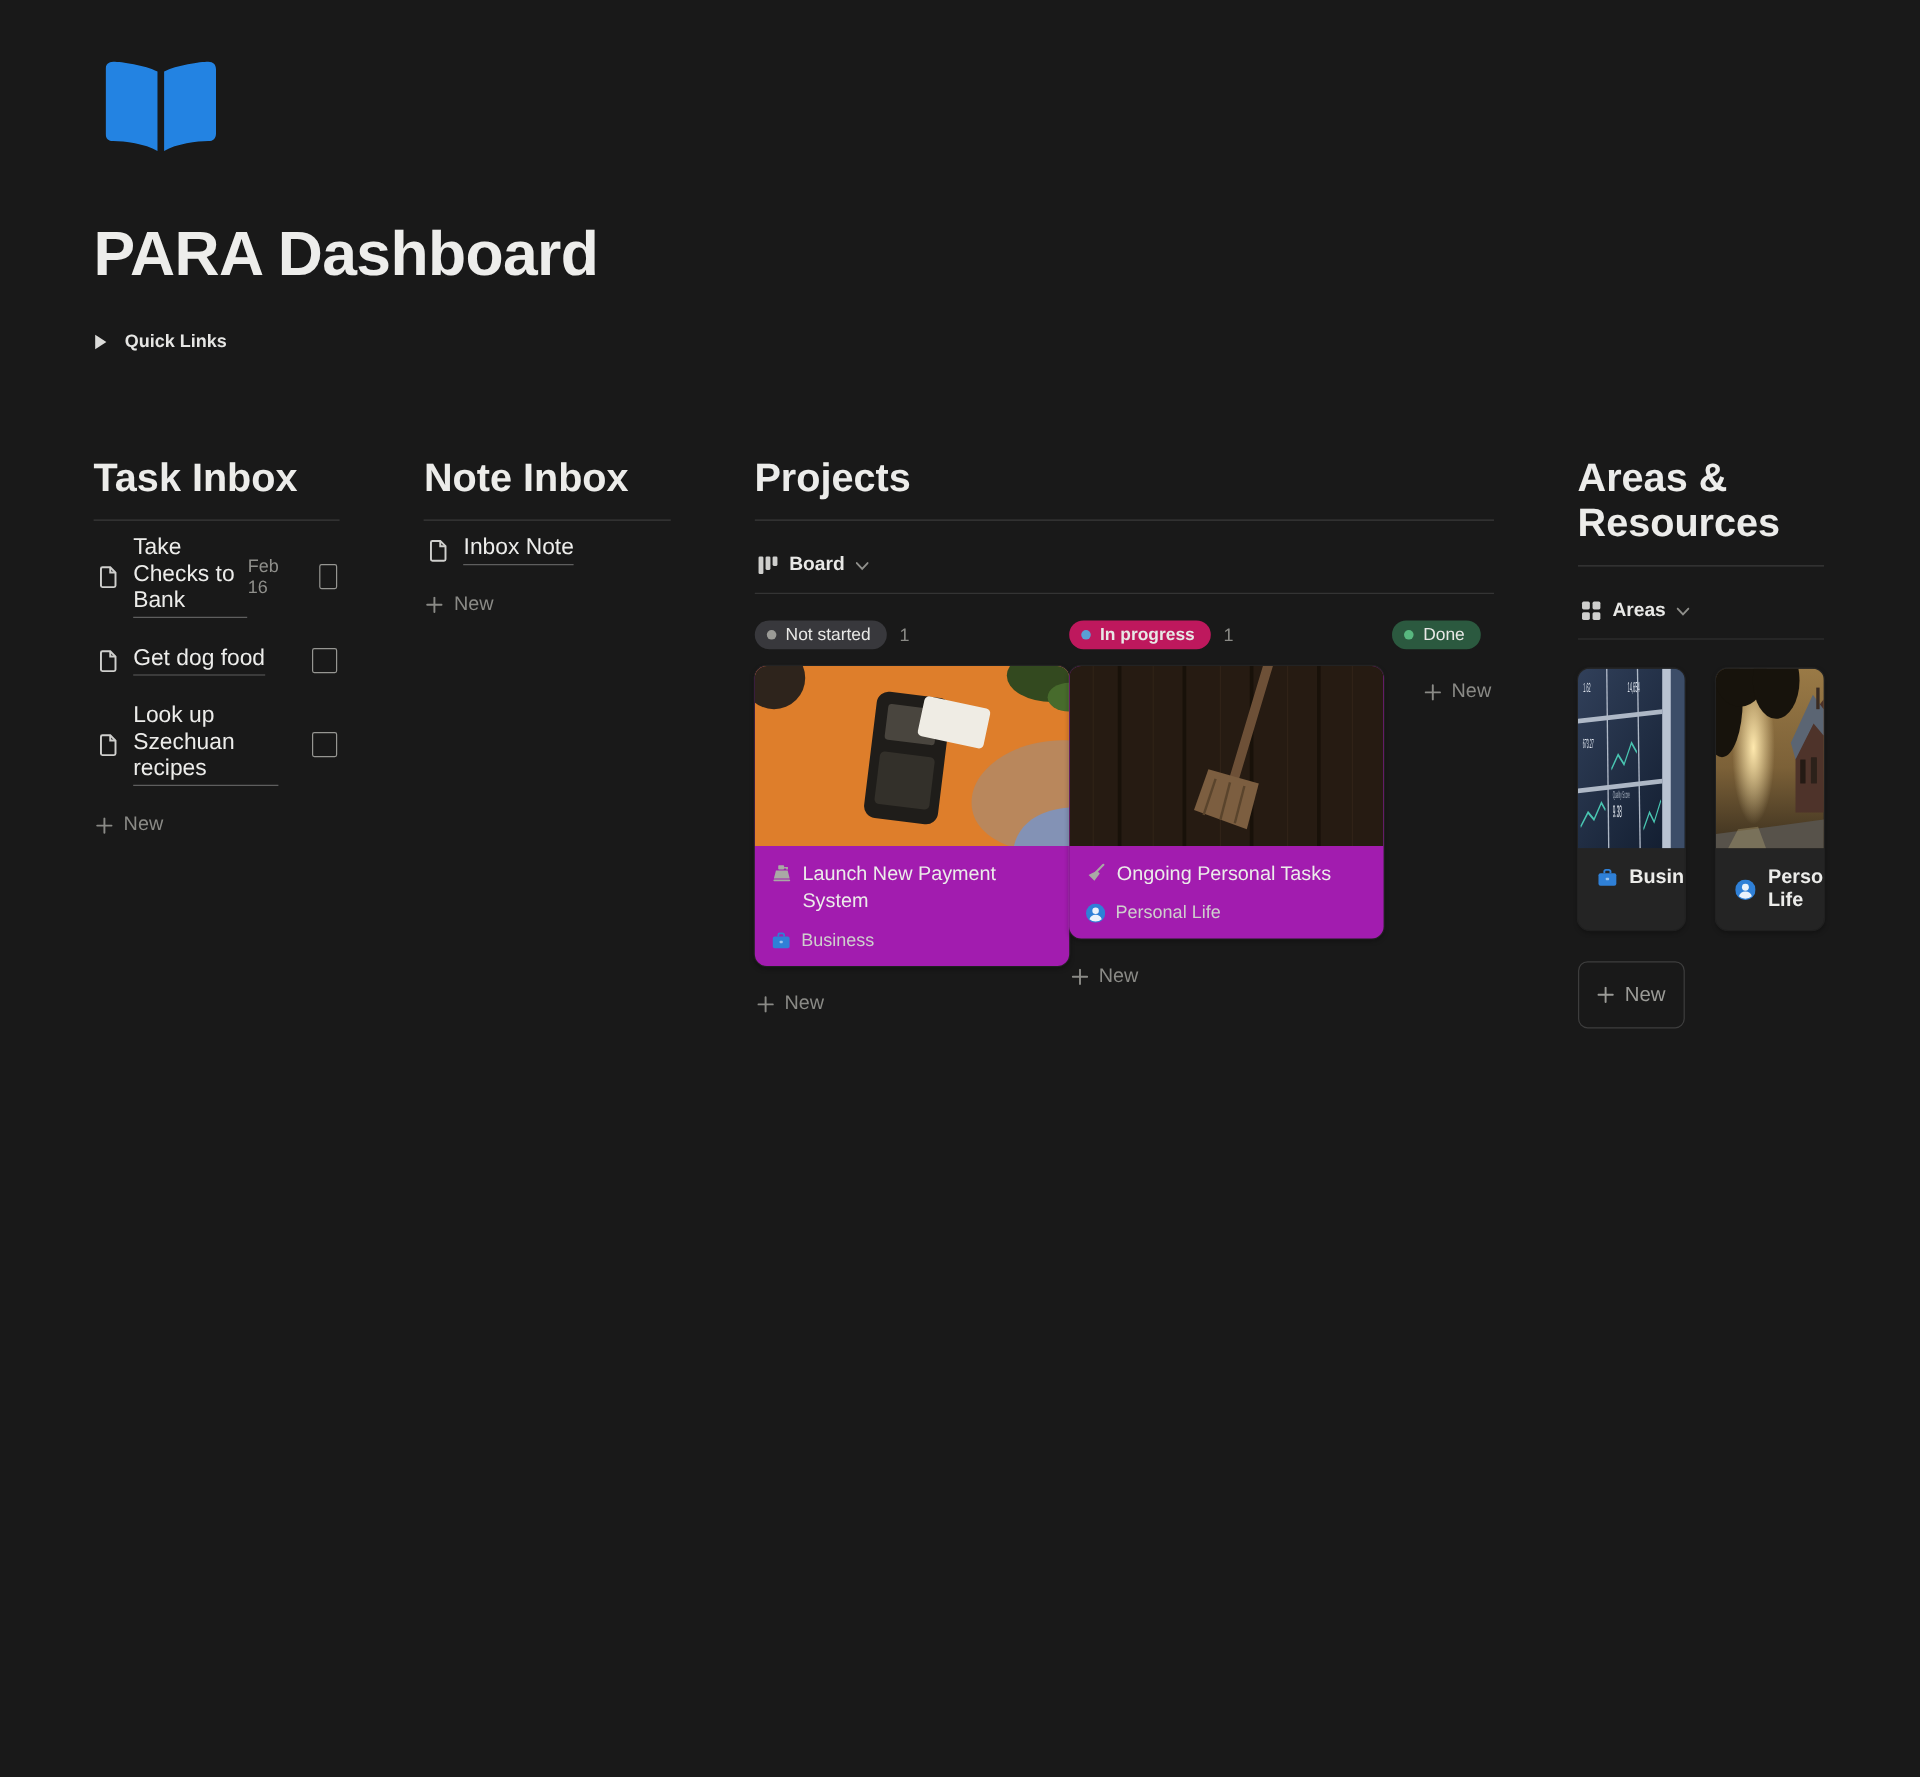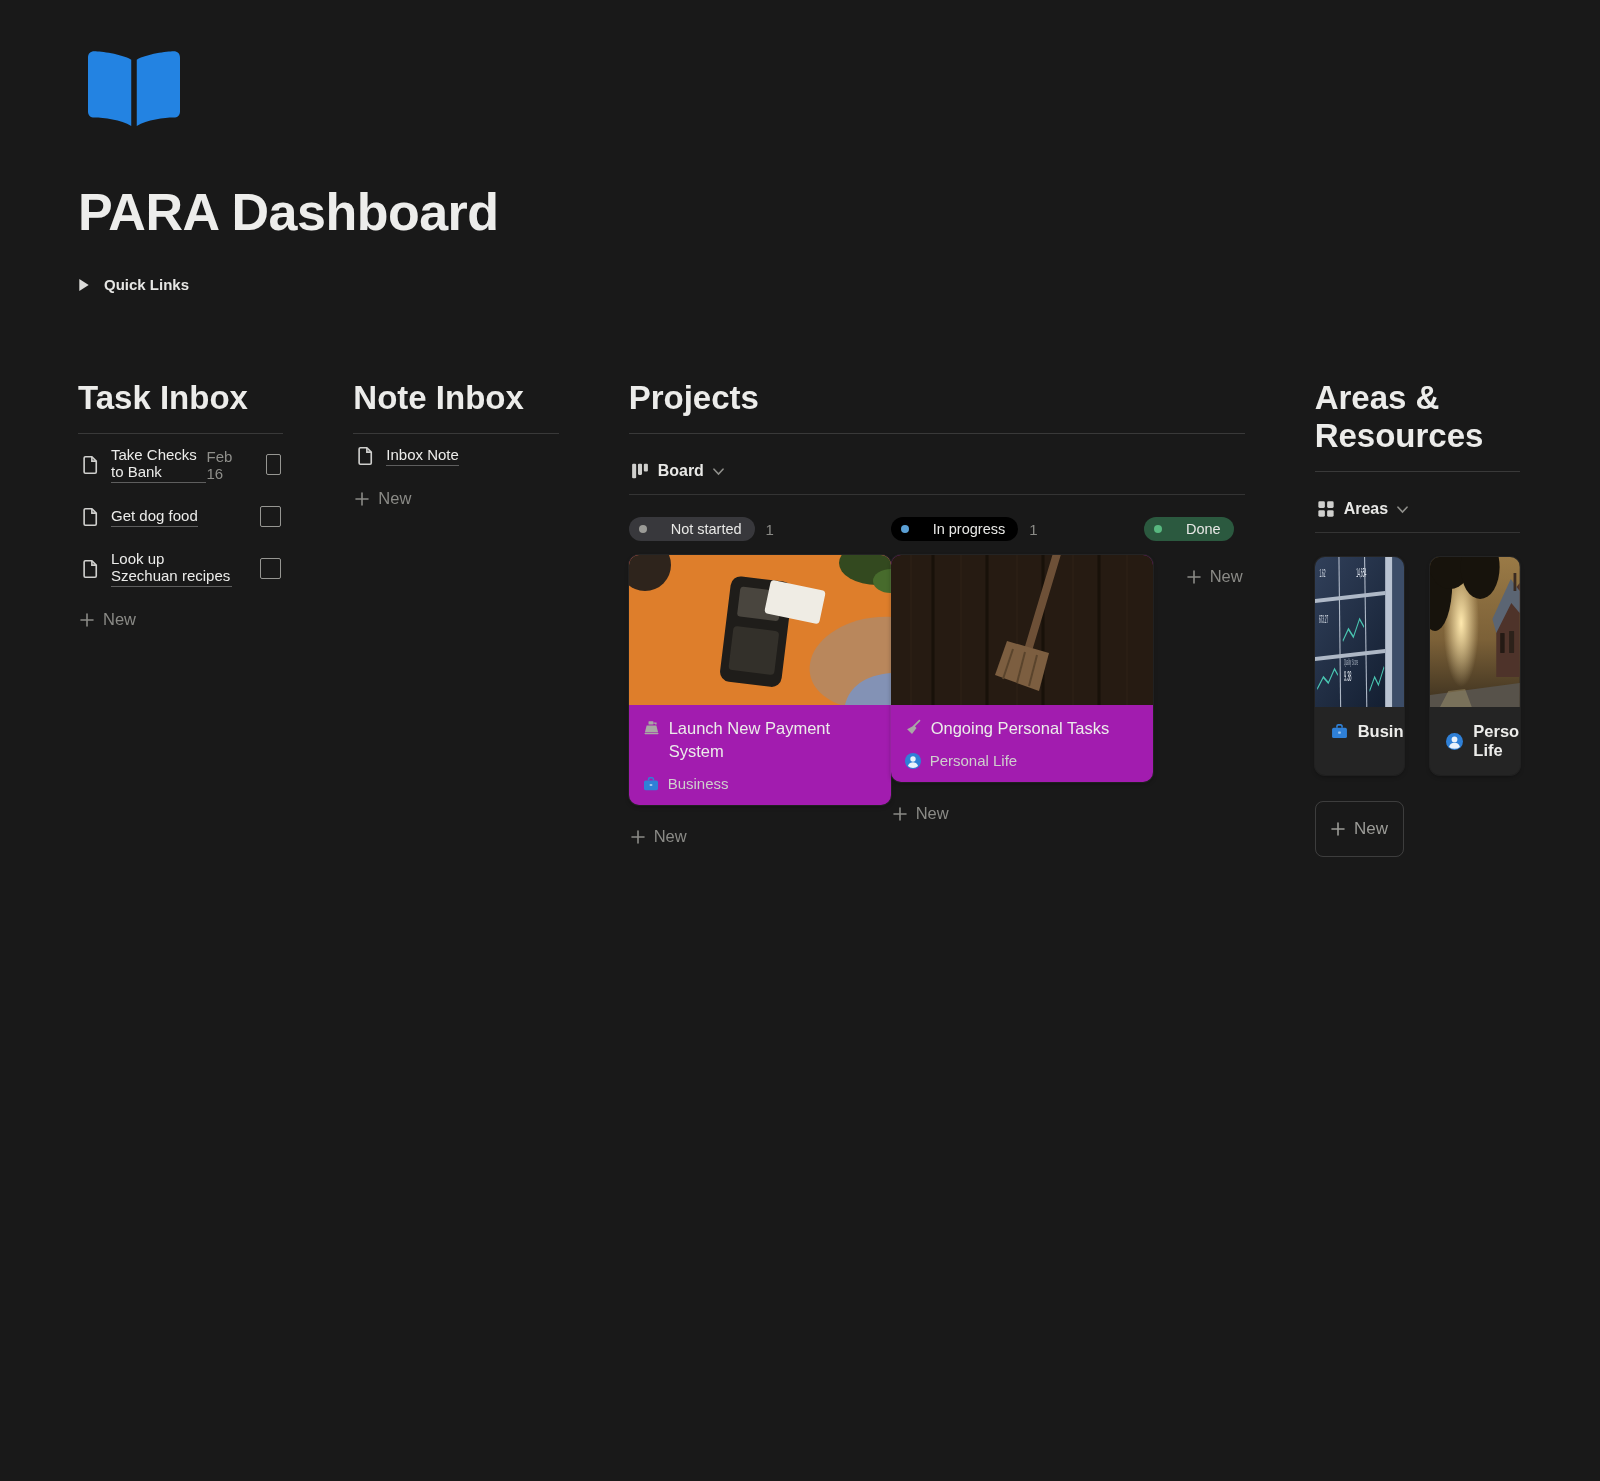--- a/index.html
+++ b/index.html
@@ -48,21 +48,21 @@
   .vlabel { font-size:16px; font-weight:600; color:#e8e8e6; }
   .chev svg { width:11px; height:8px; display:block; color:#8f8f8b; margin-top:2px; }
 
   .list-row {
     display:flex; align-items:center;
     padding:12px 2px 11px 2px;
   }
   .doc { margin-right:11px; }
   .doc svg { width:20px; height:20px; display:block; color:#cfcfcd; }
   .row-title {
-    font-size:15px; font-weight:500; color:#ececea;
+    font-size:19px; font-weight:500; color:#ececea;
     border-bottom:1px solid rgba(255,255,255,0.3); padding-bottom:2px;
   }
   .row-right { margin-left:auto; display:flex; align-items:center; gap:28px; }
   .row-date { font-size:15px; color:#8f8f8b; }
   .checkbox {
     width:21px; height:21px; border:1.5px solid #969692; border-radius:2px;
     display:inline-block;
   }
 
   .new-row {
@@ -71,28 +71,28 @@
   }
   .plus svg { width:14px; height:14px; display:block; }
 
   
   .board { margin-top:22px; display:flex; justify-content:space-between; }
   .bcol { width:262px; }
   .bcol-done { width:92px; display:flex; flex-direction:column; align-items:flex-end; }
 
   .pill-row { display:flex; align-items:center; gap:11px; margin-bottom:14px; }
   .pill {
-    display:inline-flex; align-items:center; gap:24px;
+    display:inline-flex; align-items:center; gap:8px;
     padding:4px 13px 4px 10px; border-radius:99px;
     font-size:14.5px; font-weight:500; color:#e8e8e6; white-space:nowrap;text-align:right;
   }
   .pill .dot { width:8px; height:8px; border-radius:50%; }
   .pill[data-color="gray"]  { background:#38383c; }
   .pill[data-color="gray"] .dot { background:#9b9b97; }
-  .pill[data-color="blue"]  { background:#000000; }
+  .pill[data-color="blue"]  { background:#be185d;font-weight:bold; }
   .pill[data-color="blue"] .dot { background:#5a9fd4; }
   .pill[data-color="green"] { background:#2b593f; }
   .pill[data-color="green"] .dot { background:#58b87f; }
   .count { font-size:15px; color:#8a8a86; }
 
   .pcard {
     background:#a21caf; border-radius:10px; overflow:hidden;
     box-shadow:0 0 0 1px rgba(255,255,255,0.055), 0 2px 4px rgba(0,0,0,0.3);
     margin-bottom:10px;
   }

